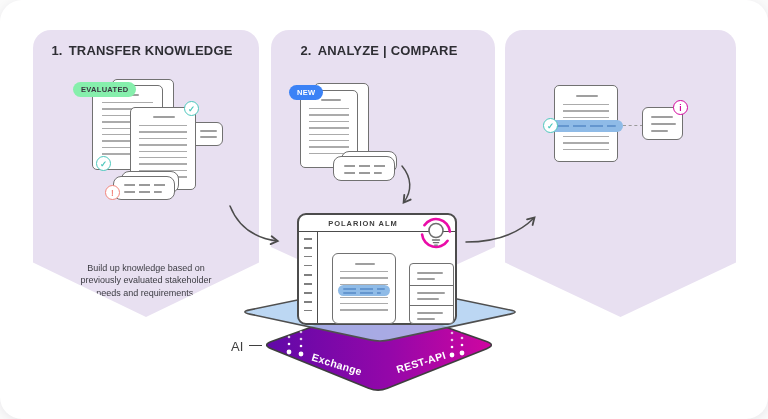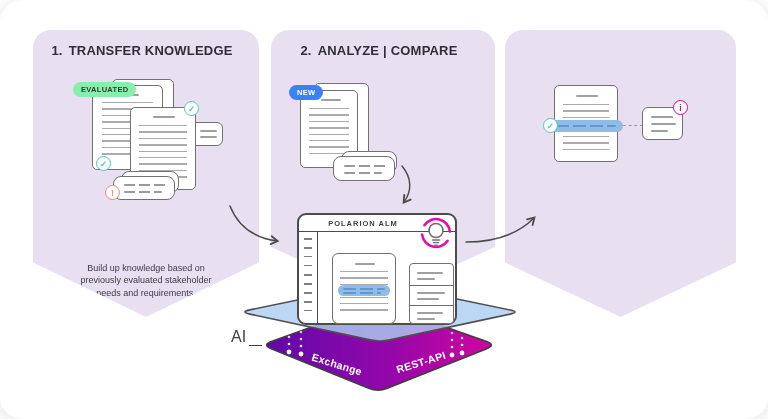--- a/index.html
+++ b/index.html
@@ -43,21 +43,21 @@
   #alm-titlebar{position:absolute;left:0;right:0;top:0;height:16px;border-bottom:1.6px solid #4c4c4c;}
   #alm-title{position:absolute;left:12px;top:4px;width:104px;text-align:center;font-size:7.5px;
              letter-spacing:1px;color:#3f3f3f;font-weight:bold;}
   #alm-sidebar{position:absolute;left:0;top:16px;bottom:0;width:18px;border-right:1.6px solid #4c4c4c;}
   .bulb-svg{position:absolute;left:116px;top:-1px;}
 
   
   .ovl{position:absolute;left:0;top:0;pointer-events:none;}
   #layers-svg{z-index:2;}
   #arrows-svg{z-index:7;}
-  #ai-label{position:absolute;left:231px;top:328px;font-size:16px;color:#3f3f3f;z-index:3;}
+  #ai-label{position:absolute;left:231px;top:339px;font-size:13px;color:#3f3f3f;z-index:3;}
   #ai-dash{position:absolute;left:249px;top:345px;width:13px;height:1.4px;background:#3f3f3f;z-index:3;}
   svg text{font-family:"Liberation Sans",sans-serif;}
 </style>
 </head>
 <body>
 
 <div id="canvas">
 
   <section class="panel p1">
     <h2 class="panel-heading">

